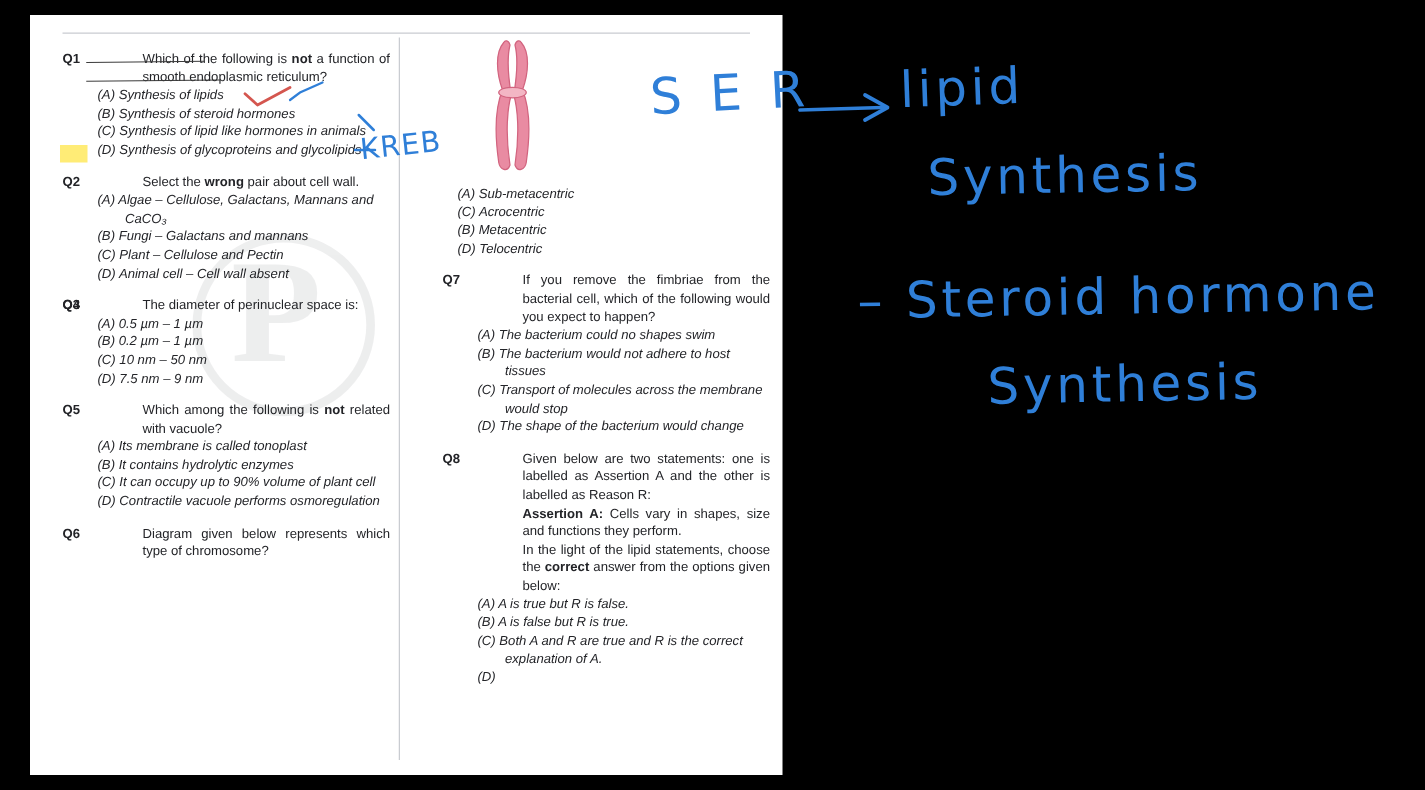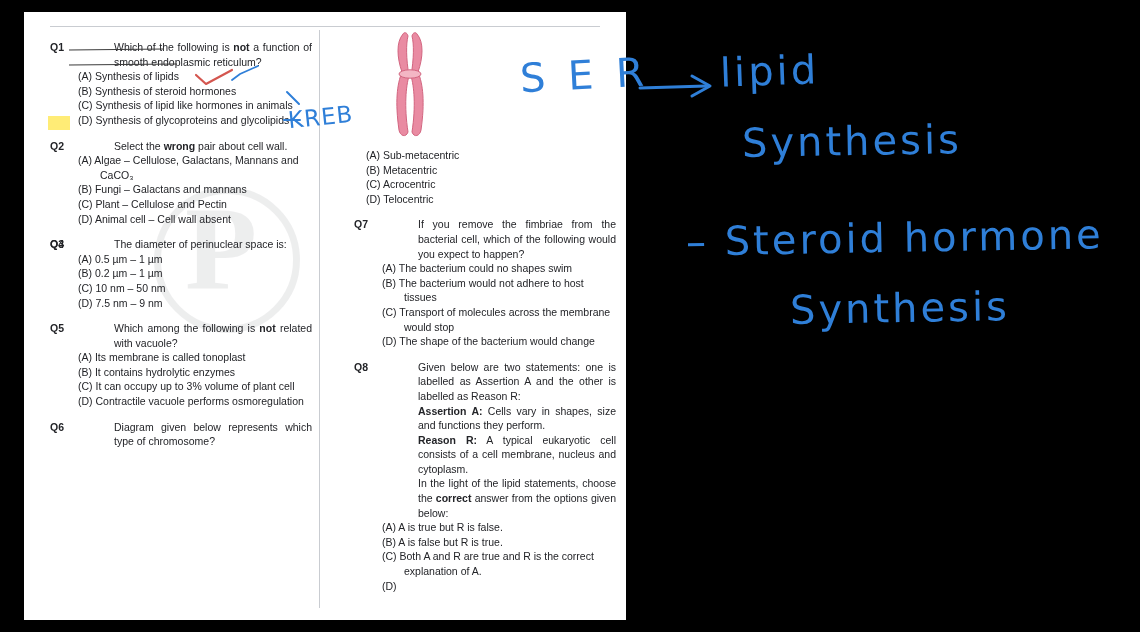--- a/index.html
+++ b/index.html
@@ -103,20 +103,21 @@
     margin-left: 28px;
   }
   .stem {
     text-align: justify;
     margin-left: 36px;
   }
   .opt {
     margin-left: 10px;
     text-indent: -10px;
     padding-left: 0;
+    font-style: italic;
   }
   .opts2 {
     display: flex;
     flex-wrap: wrap;
   }
   .opts2 .opt {
     width: 50%;
     box-sizing: border-box;
   }
   .indent { margin-left: 22px; text-indent: 0; }
@@ -270,42 +271,42 @@
           <div class="opt">(D) 7.5 nm – 9 nm</div>
         </div>
       </div>
 
       <div class="q">
         <div class="qnum">Q5</div>
         <div class="qbody">
           <div class="stem"><span>Which among the following is </span><span class="b">not</span><span> related with vacuole?</span></div>
           <div class="opt">(A) Its membrane is called tonoplast</div>
           <div class="opt">(B) It contains hydrolytic enzymes</div>
-          <div class="opt">(C) It can occupy up to 3% volume of plant cell</div>
+          <div class="opt">(C) It can occupy up to 90% volume of plant cell</div>
           <div class="opt">(D) Contractile vacuole performs osmoregulation</div>
         </div>
       </div>
 
       <div class="q">
         <div class="qnum">Q6</div>
         <div class="qbody">
           <div class="stem">Diagram given below represents which type of chromosome?</div>
         </div>
       </div>
 
     </div>
 
     <div class="col" id="col-right">
 
       <div style="height:108px"></div>
 
       <div class="q orphan-opts">
         <div class="opt">(A) Sub-metacentric</div>
+        <div class="opt">(C) Acrocentric</div>
         <div class="opt">(B) Metacentric</div>
-        <div class="opt">(C) Acrocentric</div>
         <div class="opt">(D) Telocentric</div>
       </div>
 
       <div class="q">
         <div class="qnum">Q7</div>
         <div class="qbody">
           <div class="stem">If you remove the fimbriae from the bacterial cell, which of the following would you expect to happen?</div>
           <div class="opt">(A) The bacterium could no shapes swim</div>
           <div class="opt">(B) The bacterium would not adhere to host</div>
           <div class="opt indent">tissues</div>
@@ -313,21 +314,20 @@
           <div class="opt indent">would stop</div>
           <div class="opt">(D) The shape of the bacterium would change</div>
         </div>
       </div>
 
       <div class="q">
         <div class="qnum">Q8</div>
         <div class="qbody">
           <div class="stem">Given below are two statements: one is labelled as Assertion A and the other is labelled as Reason R:</div>
           <div class="stem"><span class="b">Assertion A:</span><span> Cells vary in shapes, size and functions they perform.</span></div>
-          <div class="stem"><span class="b">Reason R:</span><span> A typical eukaryotic cell consists of a cell membrane, nucleus and cytoplasm.</span></div>
           <div class="stem"><span>In the light of the lipid statements, choose the </span><span class="b">correct</span><span> answer from the options given below:</span></div>
           <div class="opt">(A) A is true but R is false.</div>
           <div class="opt">(B) A is false but R is true.</div>
           <div class="opt">(C) Both A and R are true and R is the correct</div>
           <div class="opt indent">explanation of A.</div>
           <div class="opt">(D)</div>
         </div>
       </div>
 
     </div>

